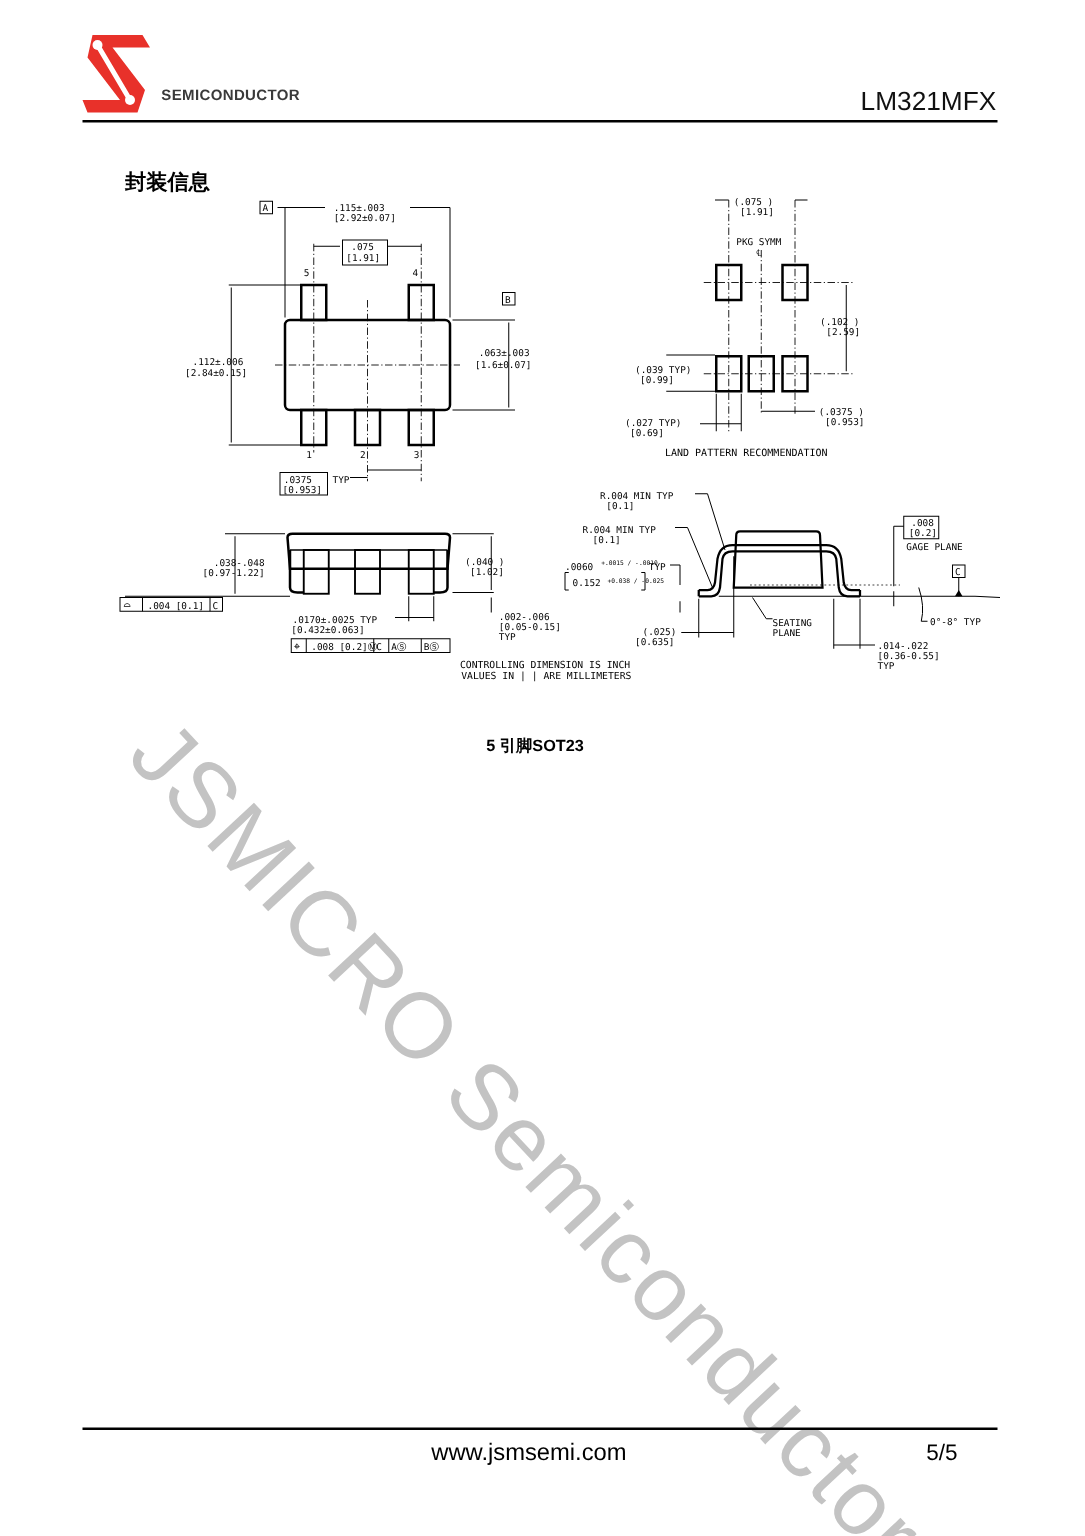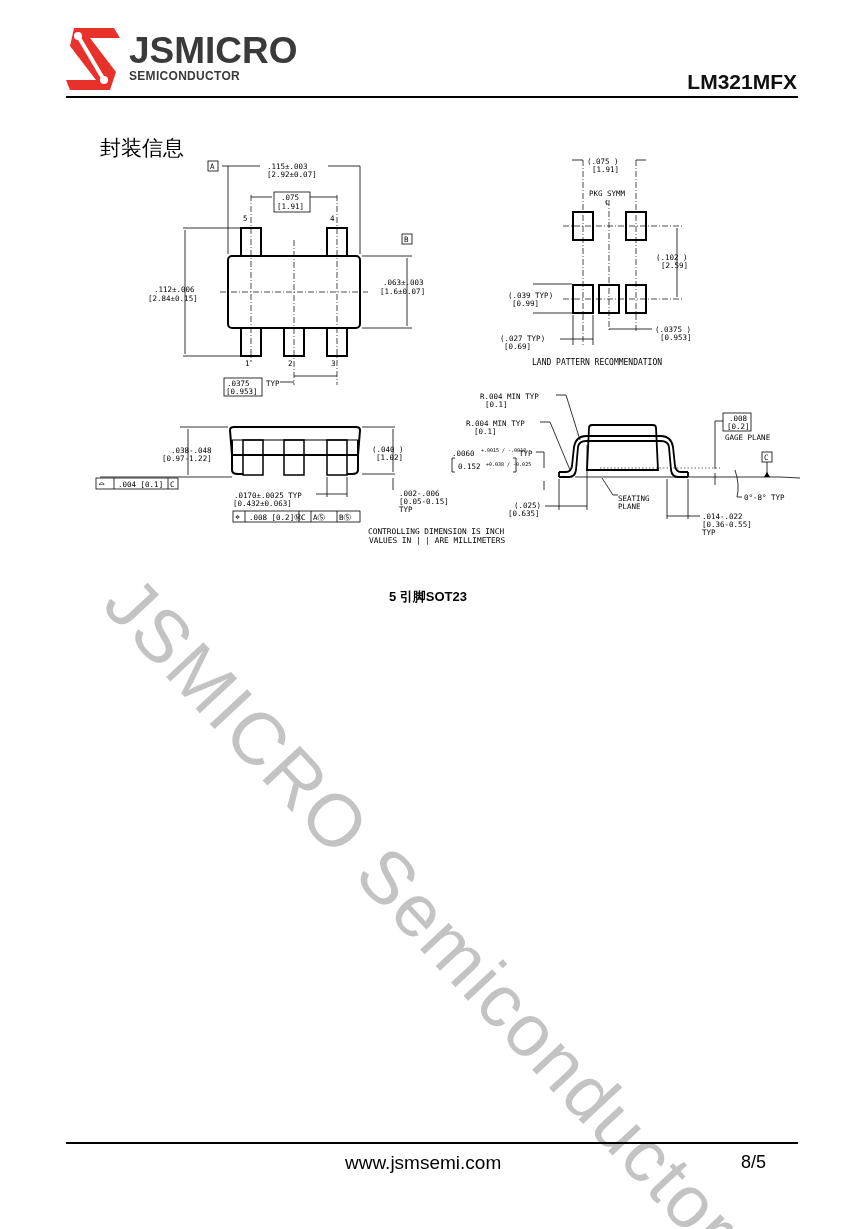--- a/index.html
+++ b/index.html
@@ -1,39 +1,38 @@
 <!DOCTYPE html>
 <html><head>
 <meta charset="utf-8">
 <style>
   html, body { margin:0; padding:0; background:#fff; }
   body { width:868px; height:1229px; position:relative; overflow:hidden; font-family:"Liberation Sans", sans-serif; color:#000; }
   .abs { position:absolute; }
   .logo-text1 { font-family:"Liberation Sans", sans-serif; font-weight:bold; font-size:37px; color:#3a3a3a; letter-spacing:0px; line-height:1; }
   .logo-text2 { font-family:"Liberation Sans", sans-serif; font-weight:bold; font-size:12px; color:#3a3a3a; letter-spacing:0.3px; line-height:1; }
-  .part { font-size:21px; color:#111;font-weight:bold; }
+  .part { font-size:21px; color:#111; }
   .rule { background:#000; }
-  .section-title { font-size:21px; font-weight:normal; }
+  .section-title { font-size:17px; font-weight:bold; }
   .caption { font-size:13px; font-weight:bold;margin-top:12px; }
   .footer-url { font-size:19px; }
   .footer-page { font-size:18px; }
   svg text { font-family:"DejaVu Sans Mono", monospace; }
   .watermark { position:absolute; left:150px; top:560px; font-family:"Liberation Sans", sans-serif; font-size:74px; color:#b9b9b9; transform:rotate(47deg); transform-origin:0 0; white-space:nowrap; letter-spacing:2px; opacity:0.85; }
 </style>
 </head>
 <body>
 
 <div class="abs" style="left:0;top:0;width:868px;height:100px;">
   <svg class="abs" style="left:64px;top:26px;" width="58" height="66" viewBox="0 0 58 66">
     <path d="M10 2 L50 2 L56 12 L26 12 L52 46 L46 64 L6 64 L2 54 L32 54 L6 20 Z" fill="#e8312a"></path>
     <path d="M14 10 L40 54" stroke="#fff" stroke-width="4" stroke-linecap="round"></path>
     <circle cx="14" cy="10" r="4" fill="#fff"></circle>
     <circle cx="40" cy="54" r="4" fill="#fff"></circle>
   </svg>
-  <div class="abs logo-text1" style="left:129px;top:32px;">JSMICRO</div>
   <div class="abs logo-text2" style="left:129px;top:70px;">SEMICONDUCTOR</div>
   <div class="abs part" style="right:71px;top:70px;">LM321MFX</div>
   <div class="abs rule" style="left:66px;top:96px;width:732px;height:2px;"></div>
 </div>
 
 <div class="abs section-title" style="left:100px;top:134px;">封装信息</div>
 
 <svg class="abs" style="left:0;top:0;" width="868" height="600" viewBox="0 0 868 600" font-size="8">
   <g stroke="#000" fill="none">
 
@@ -237,13 +236,13 @@
     <text x="369" y="543">VALUES  IN  |  |  ARE  MILLIMETERS</text>
   </g>
 </svg>
 
 <div class="abs caption" style="left:389px;top:576px;">5 引脚SOT23</div>
 
 <div class="watermark">JSMICRO Semiconductor</div>
 
 <div class="abs rule" style="left:66px;top:1142px;width:732px;height:2px;"></div>
 <div class="abs footer-url" style="left:345px;top:1152px;">www.jsmsemi.com</div>
-<div class="abs footer-page" style="left:741px;top:1152px;">8/5</div>
+<div class="abs footer-page" style="left:741px;top:1152px;">5/5</div>
 
 </body></html>

